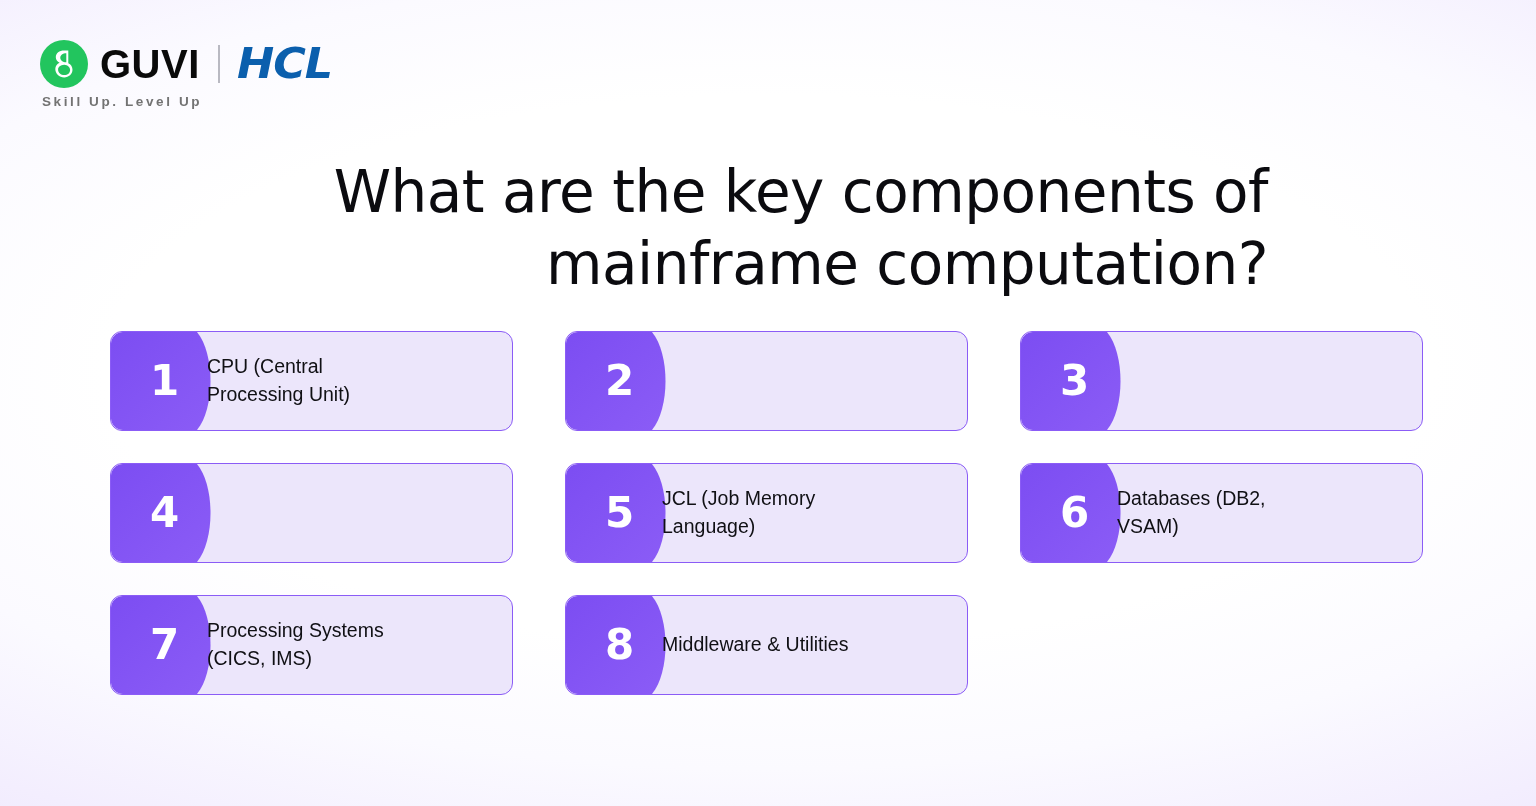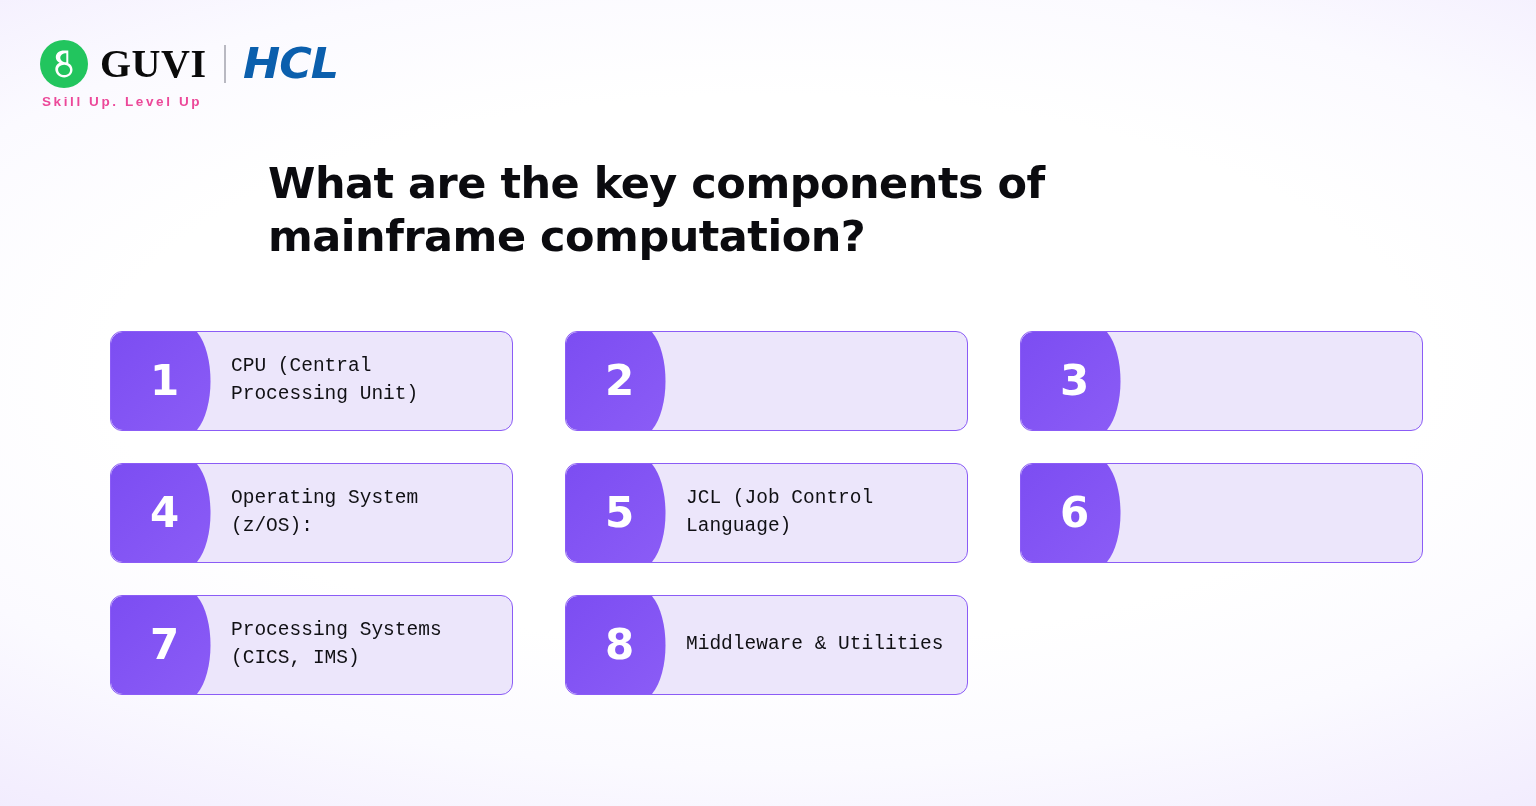--- a/index.html
+++ b/index.html
@@ -42,21 +42,21 @@
     height: 48px;
     border-radius: 50%;
     background: #22C55E;
     display: flex;
     align-items: center;
     justify-content: center;
     flex: 0 0 auto;
   }
   .guvi-mark svg { display:block; }
   .guvi-word {
-    font-family: Liberation Serif, serif;
+    font-family: Liberation Sans, sans-serif;
     font-size: 40px;
     font-weight: 700;
     letter-spacing: 0.5px;
     color: #0A0A0A;
     margin-left: 12px;
     line-height: 1;
   }
   .logo-divider {
     width: 2px;
     height: 38px;
@@ -73,35 +73,35 @@
     color: #0B5FAD;
     line-height: 1;
     transform: scaleX(1.06);
     transform-origin: left center;
   }
   .tagline {
     font-family: "Liberation Sans", sans-serif;
     font-size: 13.5px;
     font-weight: 600;
     letter-spacing: 2.6px;
-    color: #ec4899;
+    color: #737373;
     margin-left: 2px;
   }
 
   
   .title {
     position: absolute;
     left: 50%;
     transform: translateX(-50%);
     top: 157px;
     width: 1000px;
-    text-align: left;
+    text-align: right;
     font-family: "DejaVu Sans", sans-serif;
-    font-size: 43px;
-    font-weight: 700;
+    font-size: 58px;
+    font-weight: 400;
     line-height: 1.24;
     letter-spacing: -0.5px;
     color: #0B0B0F;
   }
 
   
   .grid {
     position: absolute;
     left: 110px;
     top: 331px;
@@ -147,23 +147,23 @@
   .card-num .panel svg {
     width: 100%;
     height: 100%;
     display: block;
   }
   .card-num span { position: relative; z-index: 3; line-height:1; }
 
   .card-label {
     position: relative;
     z-index: 2;
-    margin-left: 120px;
+    margin-left: 96px;
     padding-right: 14px;
-    font-family: Liberation Mono, monospace;
+    font-family: Liberation Sans, sans-serif;
     font-size: 19.5px;
     font-weight: 400;
     line-height: 1.42;
     color: #101014;
     white-space: pre-line;
   }
 
   .card.single .card-label { line-height: 1.3; }
 </style>
 </head>
@@ -247,58 +247,58 @@
             <linearGradient id="gradPURPLE3" x1="0" y1="0" x2="1" y2="1">
               <stop offset="0%" stop-color="#7C4DF2"></stop>
               <stop offset="100%" stop-color="#8B5CF6"></stop>
             </linearGradient>
           </defs>
           <path d="M12,0 H86 C104,22 104,78 86,100 H12 C5.4,100 0,94.6 0,88 V12 C0,5.4 5.4,0 12,0 Z" fill="url(#gradPURPLE3)"></path>
         </svg>
       </div>
       <span>4</span>
     </div>
-    <div class="card-label">Operating System
-(z/OS):</div>
   </div>
 
   <div class="card">
     <div class="card-num">
       <div class="panel">
         <svg viewBox="0 0 115 100" preserveAspectRatio="none" aria-hidden="true">
           <defs>
             <linearGradient id="gradPURPLE4" x1="0" y1="0" x2="1" y2="1">
               <stop offset="0%" stop-color="#7C4DF2"></stop>
               <stop offset="100%" stop-color="#8B5CF6"></stop>
             </linearGradient>
           </defs>
           <path d="M12,0 H86 C104,22 104,78 86,100 H12 C5.4,100 0,94.6 0,88 V12 C0,5.4 5.4,0 12,0 Z" fill="url(#gradPURPLE4)"></path>
         </svg>
       </div>
       <span>5</span>
     </div>
-    <div class="card-label">JCL (Job Control
+    <div class="card-label">JCL (Job Memory
 Language)</div>
   </div>
 
   <div class="card">
     <div class="card-num">
       <div class="panel">
         <svg viewBox="0 0 115 100" preserveAspectRatio="none" aria-hidden="true">
           <defs>
             <linearGradient id="gradPURPLE5" x1="0" y1="0" x2="1" y2="1">
               <stop offset="0%" stop-color="#7C4DF2"></stop>
               <stop offset="100%" stop-color="#8B5CF6"></stop>
             </linearGradient>
           </defs>
           <path d="M12,0 H86 C104,22 104,78 86,100 H12 C5.4,100 0,94.6 0,88 V12 C0,5.4 5.4,0 12,0 Z" fill="url(#gradPURPLE5)"></path>
         </svg>
       </div>
       <span>6</span>
     </div>
+    <div class="card-label">Databases (DB2,
+VSAM)</div>
   </div>
 
   <div class="card">
     <div class="card-num">
       <div class="panel">
         <svg viewBox="0 0 115 100" preserveAspectRatio="none" aria-hidden="true">
           <defs>
             <linearGradient id="gradPURPLE6" x1="0" y1="0" x2="1" y2="1">
               <stop offset="0%" stop-color="#7C4DF2"></stop>
               <stop offset="100%" stop-color="#8B5CF6"></stop>

